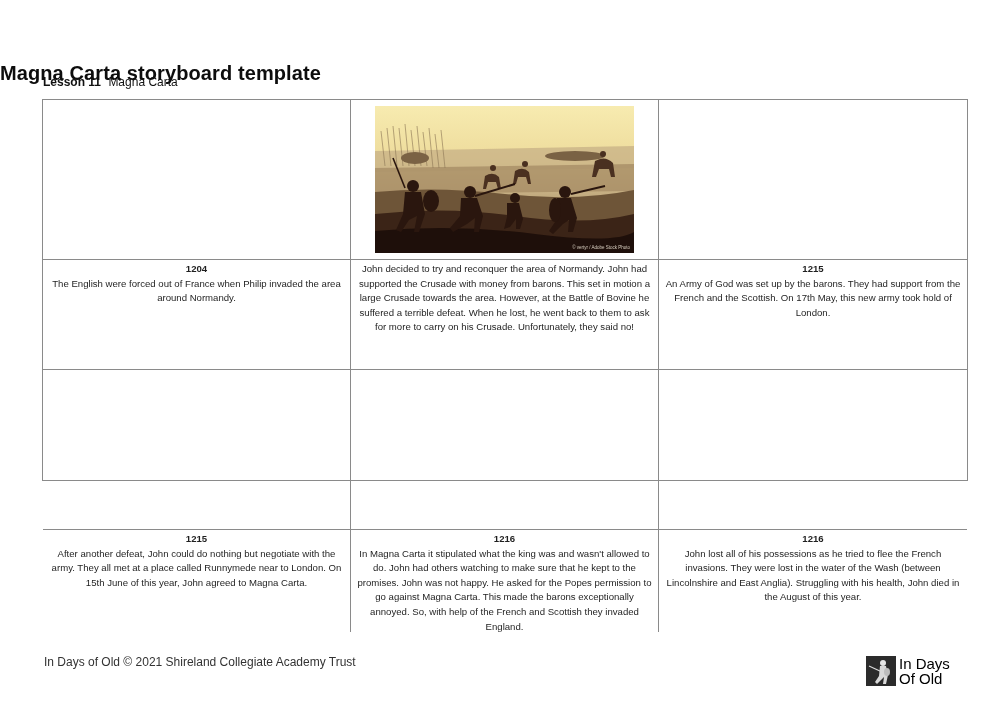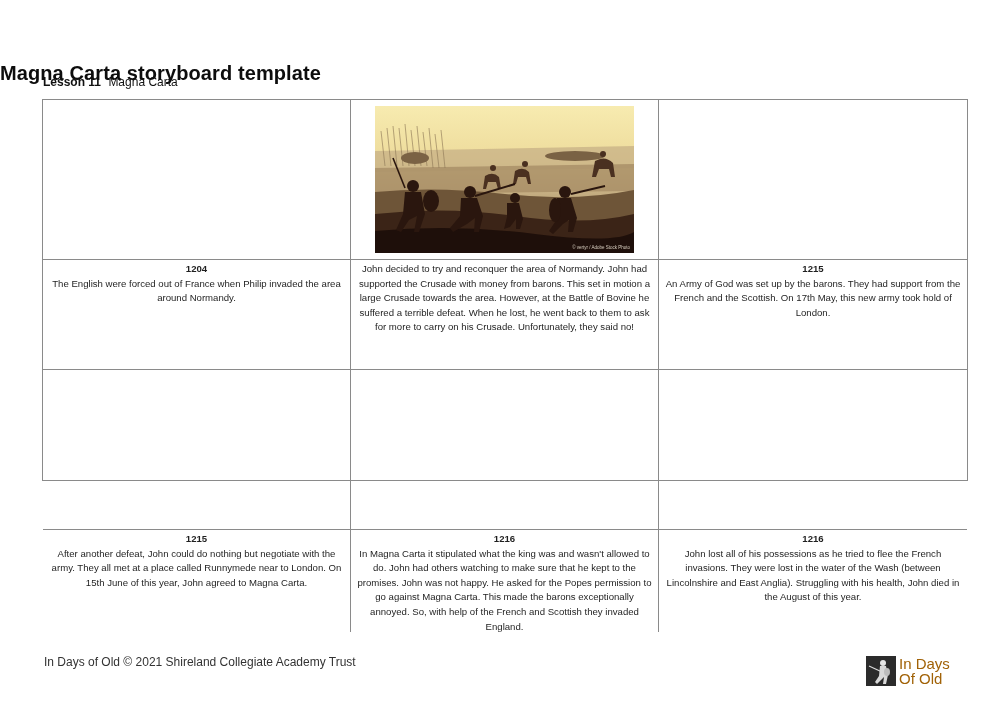--- a/index.html
+++ b/index.html
@@ -17,21 +17,21 @@
   .cell.last-row { border-bottom: none; }
   .pic-cell { display: flex; align-items: center; justify-content: center; }
   .text-cell { text-align: center; font-size: 9.6px; line-height: 14.6px; padding: 2px 5px 0 5px; color: #1f1f1f; }
   .text-cell .year { font-weight: bold; display: block; }
   .battle { width: 259px; height: 147px; position: relative; overflow: hidden; }
   .battle svg { display: block; }
   .credit { position: absolute; right: 4px; bottom: 3px; font-size: 4.5px; color: #d8cfc0; }
   .footer { position: absolute; left: 44px; top: 655px; font-size: 12px; color: #333; }
   .logo { position: absolute; left: 866px; top: 656px; display: flex; align-items: center; }
   .logo-mark { width: 30px; height: 30px; background: #2b2b2b; position: relative; overflow: hidden; }
-  .logo-text { margin-left: 3px; font-size: 15px; line-height: 15px; color: #a16207; }
+  .logo-text { margin-left: 3px; font-size: 15px; line-height: 15px; color: #000000; }
 </style>
 </head>
 <body>
 
 <div class="lesson">
   <b>Lesson 11</b>
   <span>Magna Carta</span>
 </div>
 
 <div class="title">Magna Carta storyboard template</div>

